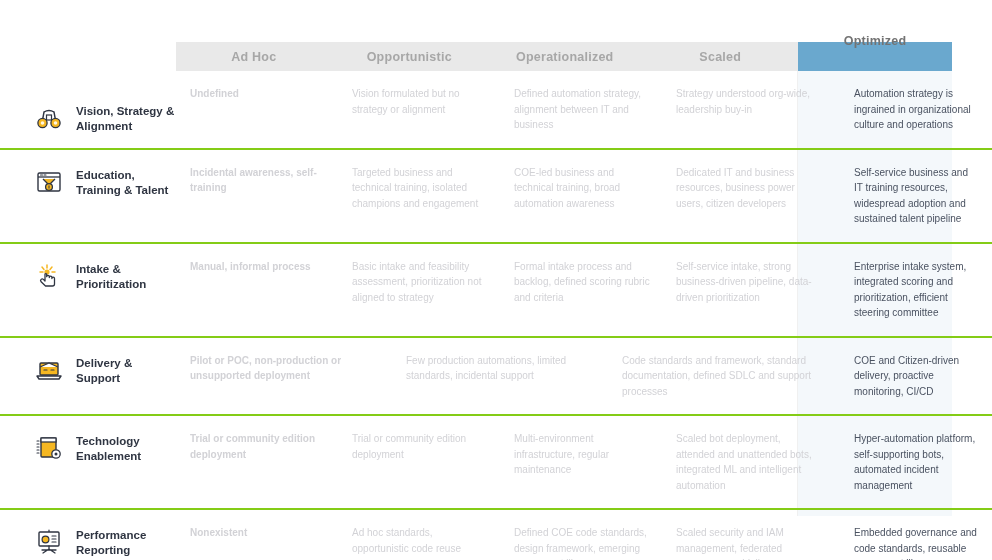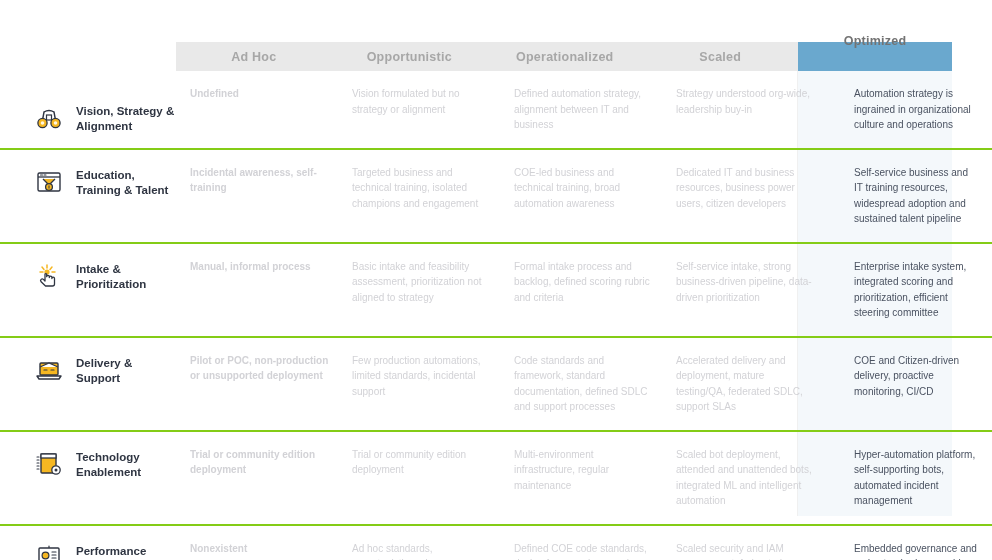--- a/index.html
+++ b/index.html
@@ -242,21 +242,20 @@
             <path d="M11 16 h3 M18 16 h3" stroke="#2f3542" stroke-width="1.2" stroke-linecap="round"></path>
             <path d="M4 22 h24 l-2 3 H6 z" fill="#ffffff" stroke="#2f3542" stroke-width="1.4" stroke-linejoin="round"></path>
           </svg>
         </span>
         <span class="row-title">Delivery &amp; Support</span>
       </div>
       <div class="cells">
         <div class="cell c1">Pilot or POC, non-production or unsupported deployment</div>
         <div class="cell">Few production automations, limited standards, incidental support</div>
         <div class="cell">Code standards and framework, standard documentation, defined SDLC and support processes</div>
-        <div class="cell">Accelerated delivery and deployment, mature testing/QA, federated SDLC, support SLAs</div>
         <div class="cell optimized">COE and Citizen-driven delivery, proactive monitoring, CI/CD</div>
       </div>
     </div>
 
     <div class="row">
       <div class="row-label">
         <span class="row-icon">
           <svg width="32" height="32" viewBox="0 0 32 32">
             <path d="M4 9 h2 M4 12 h2 M4 15 h2 M4 18 h2 M4 21 h2" stroke="#2f3542" stroke-width="1.1" stroke-linecap="round"></path>
             <rect x="8" y="6" width="15" height="19" rx="1" fill="#f5b722" stroke="#2f3542" stroke-width="1.4"></rect>

